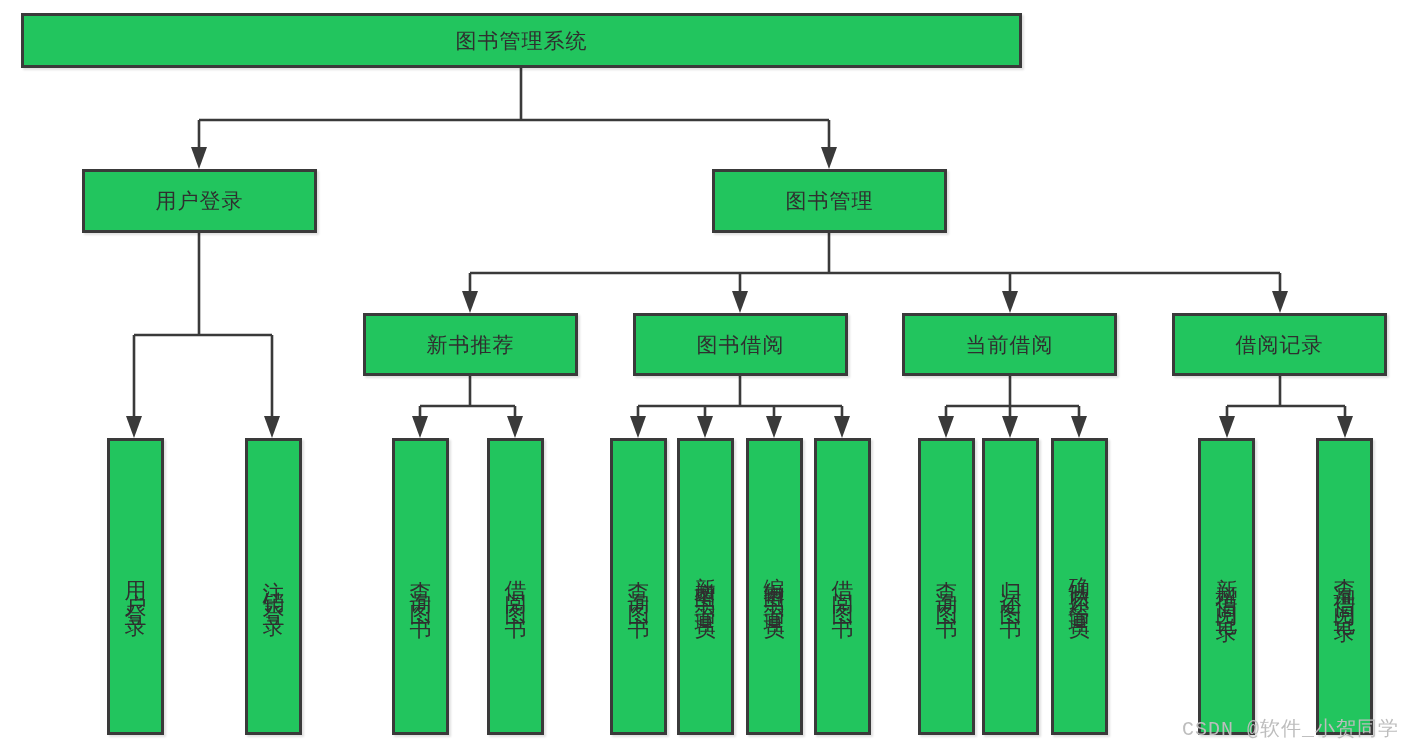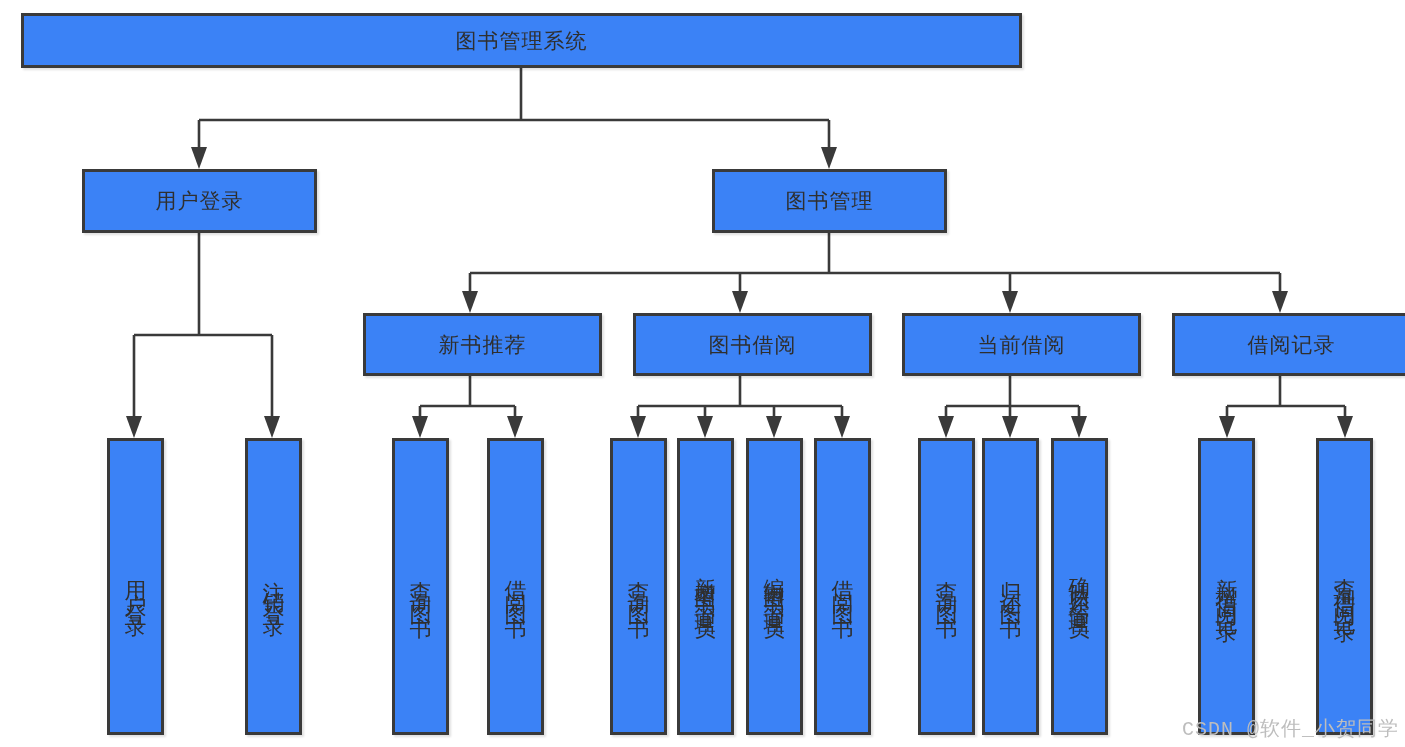--- a/index.html
+++ b/index.html
@@ -15,30 +15,30 @@
   #wires {
     position: absolute;
     left: 0; top: 0;
     width: 1405px; height: 747px;
     pointer-events: none;
   }
   .node {
     position: absolute;
     box-sizing: border-box;
     border: 3px solid #3a3a3a;
-    background: #3b82f6;
+    background: #22c55e;
     display: flex;
     align-items: center;
     justify-content: center;
     box-shadow: 2px 2px 2px rgba(0,0,0,0.12);
   }
   .hnode { font-size: 21px; letter-spacing: 1px; }
   .root-node  { left: 21px;  top: 13px;  width: 1001px; height: 55px; }
   .l2-node    { top: 169px; width: 235px; height: 64px; }
-  .l3-node    { top: 313px; width: 239px; height: 63px; }
+  .l3-node    { top: 313px; width: 215px; height: 63px; }
   .leaf       { top: 438px; width: 57px;  height: 297px; }
   .leaf span {
     writing-mode: vertical-rl;
     font-size: 22px;
     letter-spacing: 12px;
     line-height: 1;
     white-space: nowrap;
   }
   .leaf.ls6 span { letter-spacing: 9px; }
   .leaf.ls9 span { letter-spacing: 6px; font-size: 21px; }

